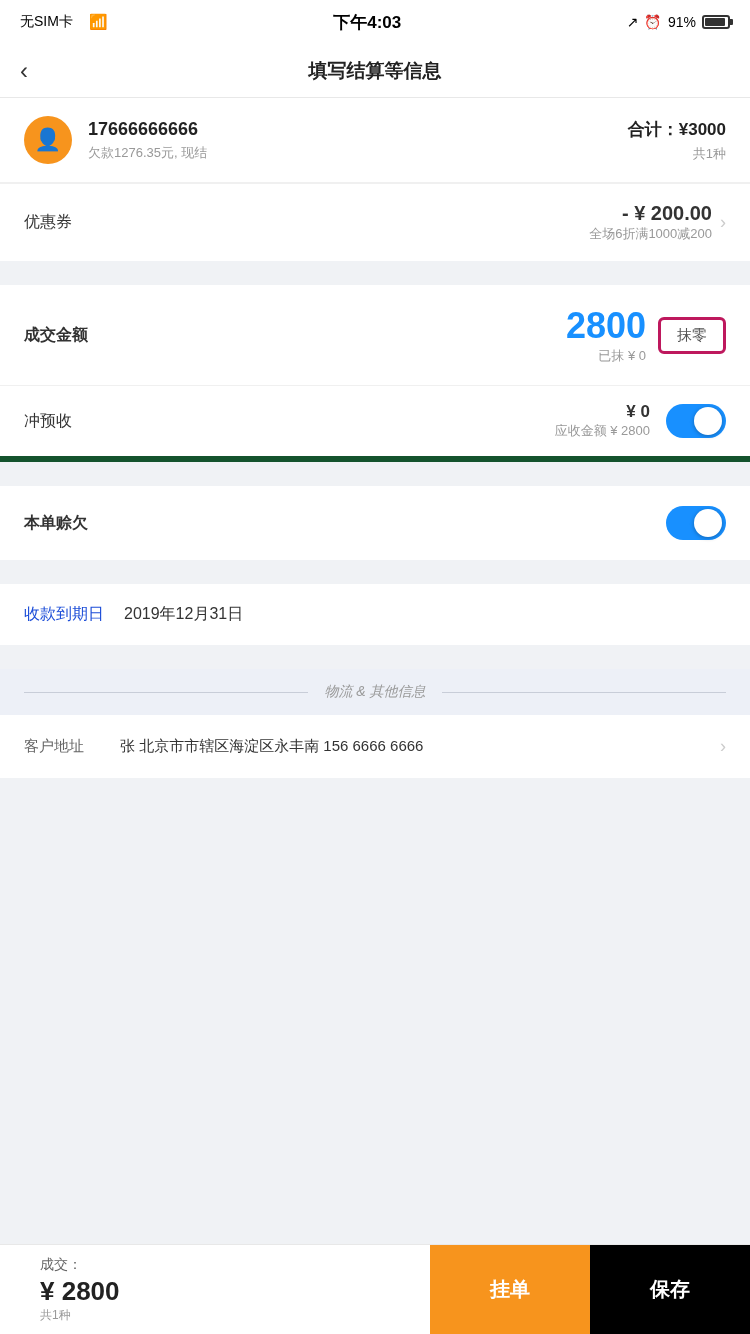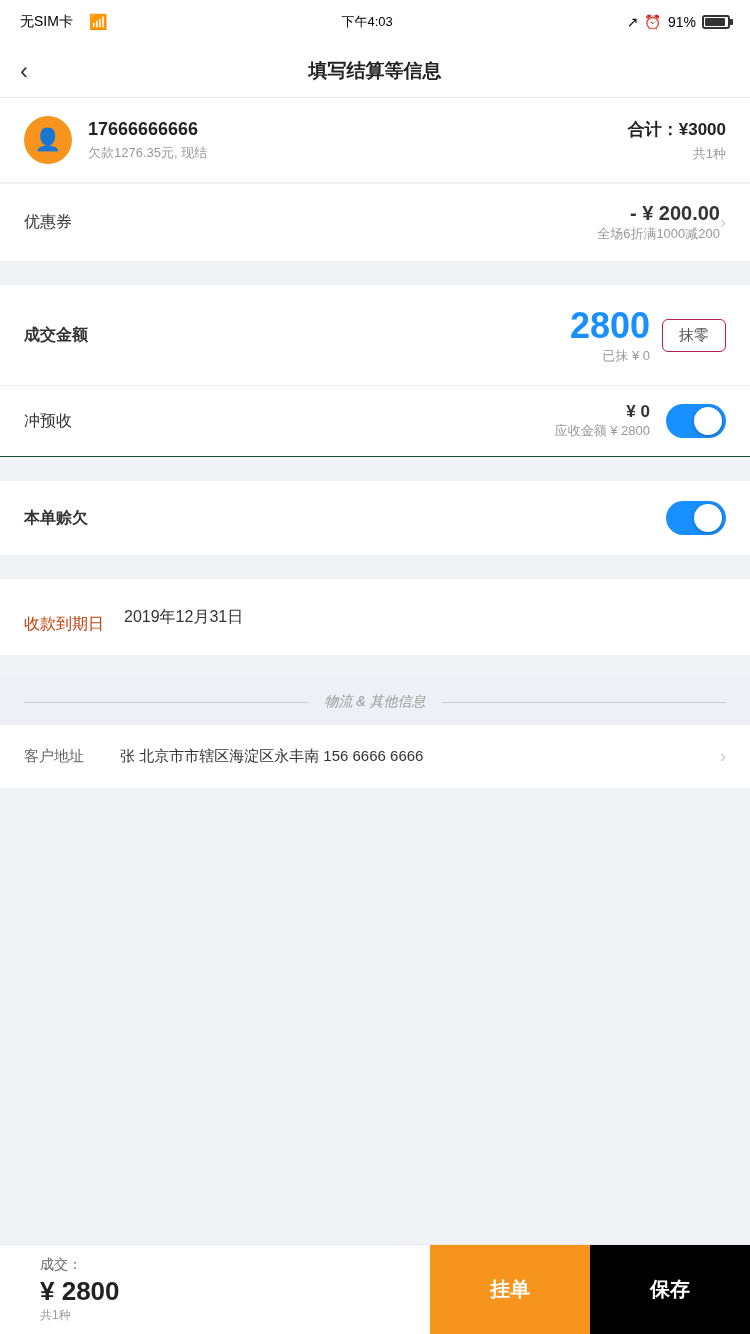--- a/index.html
+++ b/index.html
@@ -19,21 +19,21 @@
       height: 44px;
       background: #fff;
       display: flex;
       align-items: center;
       justify-content: space-between;
       padding: 0 20px;
       font-size: 15px;
       font-weight: 500;
     }
     .status-left { display: flex; align-items: flex-end; gap: 16px; font-size: 14px; }
-    .status-center { font-size: 13px; font-weight: 400; }
+    .status-center { font-size: 17px; font-weight: 700; }
     .status-right { display: flex; align-items: center; gap: 6px; font-size: 14px; }
     .wifi-icon { font-size: 15px; }
     .battery-bar {
       width: 28px; height: 14px; border: 2px solid #333; border-radius: 3px; position: relative;
       display: inline-flex; align-items: center; padding: 1px;
     }
     .battery-bar::after {
       content: ''; position: absolute; right: -5px; top: 50%; transform: translateY(-50%);
       width: 3px; height: 6px; background: #333; border-radius: 0 1px 1px 0;
     }
@@ -97,21 +97,21 @@
 
     
     .coupon-row {
       display: flex;
       align-items: center;
       padding: 18px 24px;
       background: #fff;
       border-top: 1px solid #f0f0f0;
     }
     .coupon-label { font-size: 16px; color: #333; min-width: 80px; }
-    .coupon-right { margin-left: auto; text-align: right; display: flex; align-items: center; }
+    .coupon-right { margin-left: auto; text-align: right; display: flex; align-items: center; gap: 8px; }
     .coupon-value { font-size: 20px; font-weight: 600; color: #333; }
     .coupon-desc { font-size: 13px; color: #999; }
     .chevron { font-size: 18px; color: #ccc; }
 
     
     .section-divider {
       height: 12px;
       background: #f0f2f5;
     }
 
@@ -136,21 +136,21 @@
     }
     .form-value-area { margin-left: auto; display: flex; align-items: center; gap: 12px; }
 
     
     .trans-amount {
       font-size: 36px;
       font-weight: 700;
       color: #1890ff;
     }
     .round-btn {
-      border: 1px solid #be185d;
+      border: 3px solid #be185d;
       border-radius: 6px;
       padding: 6px 16px;
       font-size: 15px;
       color: #555;
       background: #fff;
       cursor: pointer;
     }
     .trans-sub {
       font-size: 13px;
       color: #999;
@@ -170,35 +170,35 @@
       width: 28px; height: 28px; border-radius: 50%; background: #fff;
       position: absolute; top: 3px; right: 4px;
       box-shadow: 0 1px 4px rgba(0,0,0,0.3);
     }
 
     
     .prepay-row {
       display: flex;
       align-items: center;
       padding: 16px 24px;
-      border-bottom: 1px solid #14532d;
+      border-bottom: 6px solid #14532d;
     }
     .prepay-label { font-size: 16px; color: #333; min-width: 90px; }
     .prepay-right { margin-left: auto; display: flex; align-items: center; gap: 16px; }
     .prepay-value-area { text-align: right; }
     .prepay-amount { font-size: 17px; font-weight: 600; color: #333; }
     .prepay-sub { font-size: 13px; color: #999; }
 
     
     .due-row {
       display: flex;
       align-items: center;
       padding: 20px 24px;
     }
-    .due-label { font-size: 16px; color: #c2410c; margin-top: 15px; }
+    .due-label { font-size: 16px; color: #1d4ed8; }
     .due-date { font-size: 16px; color: #333; margin-left: 20px; }
 
     
     .logistics-divider {
       display: flex;
       align-items: center;
       padding: 14px 24px;
       background: #edf0f7;
     }
     .logistics-line { flex: 1; height: 1px; background: #c8cdd8; }

